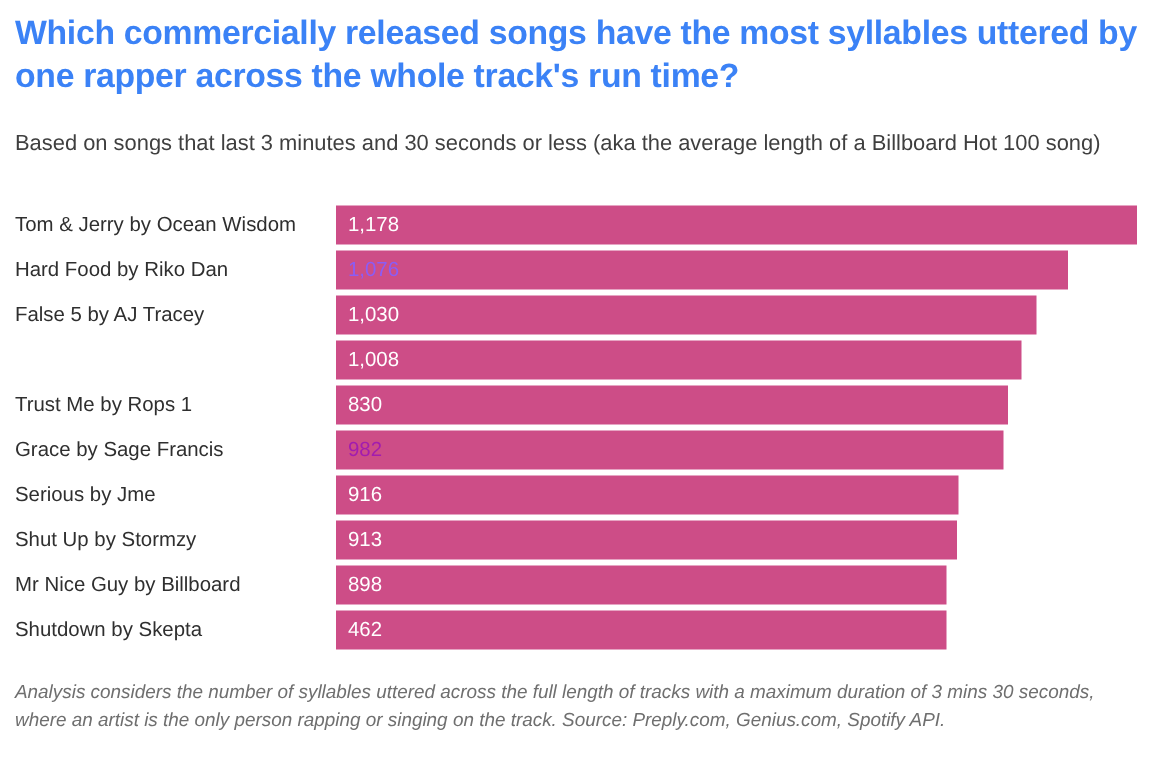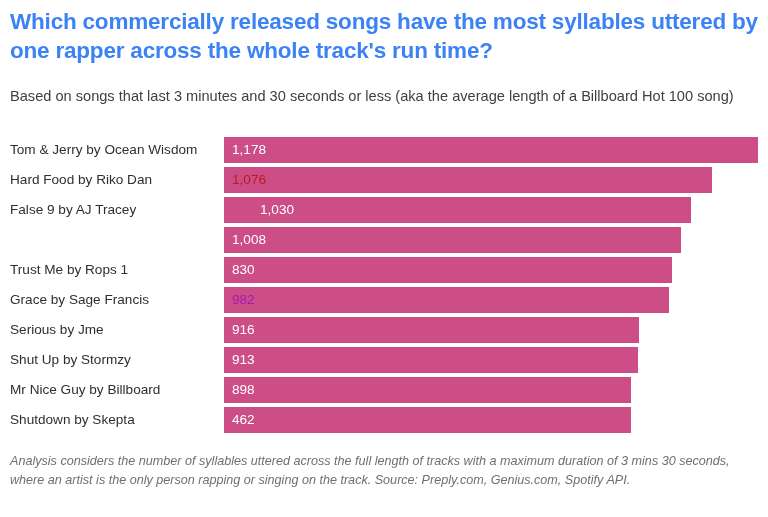--- a/index.html
+++ b/index.html
@@ -116,28 +116,28 @@
         <div class="bar-row-label">Tom &amp; Jerry by Ocean Wisdom</div>
         <div class="bar-track">
           <div class="bar-fill" style="width: 534px; background: rgb(205, 77, 135);"></div>
           <div class="bar-value" style="color: rgb(255, 255, 255);">1,178</div>
         </div>
       </div>
       <div class="bar-row">
         <div class="bar-row-label">Hard Food by Riko Dan</div>
         <div class="bar-track">
           <div class="bar-fill" style="width: 487.762px; background: rgb(205, 77, 135);"></div>
-          <div class="bar-value" style="color: #b91c1c;">1,076</div>
+          <div class="bar-value" style="color: #8b5cf6;">1,076</div>
         </div>
       </div>
       <div class="bar-row">
-        <div class="bar-row-label">False 9 by AJ Tracey</div>
+        <div class="bar-row-label">False 5 by AJ Tracey</div>
         <div class="bar-track">
           <div class="bar-fill" style="width: 466.91px; background: rgb(205, 77, 135);"></div>
-          <div class="bar-value" style="color: rgb(255, 255, 255); margin-left: 28px;">1,030</div>
+          <div class="bar-value" style="color: rgb(255, 255, 255);">1,030</div>
         </div>
       </div>
       <div class="bar-row">
         <div class="bar-track">
           <div class="bar-fill" style="width: 456.937px; background: rgb(205, 77, 135);"></div>
           <div class="bar-value" style="color: rgb(255, 255, 255);">1,008</div>
         </div>
       </div>
       <div class="bar-row">
         <div class="bar-row-label">Trust Me by Rops 1</div>

